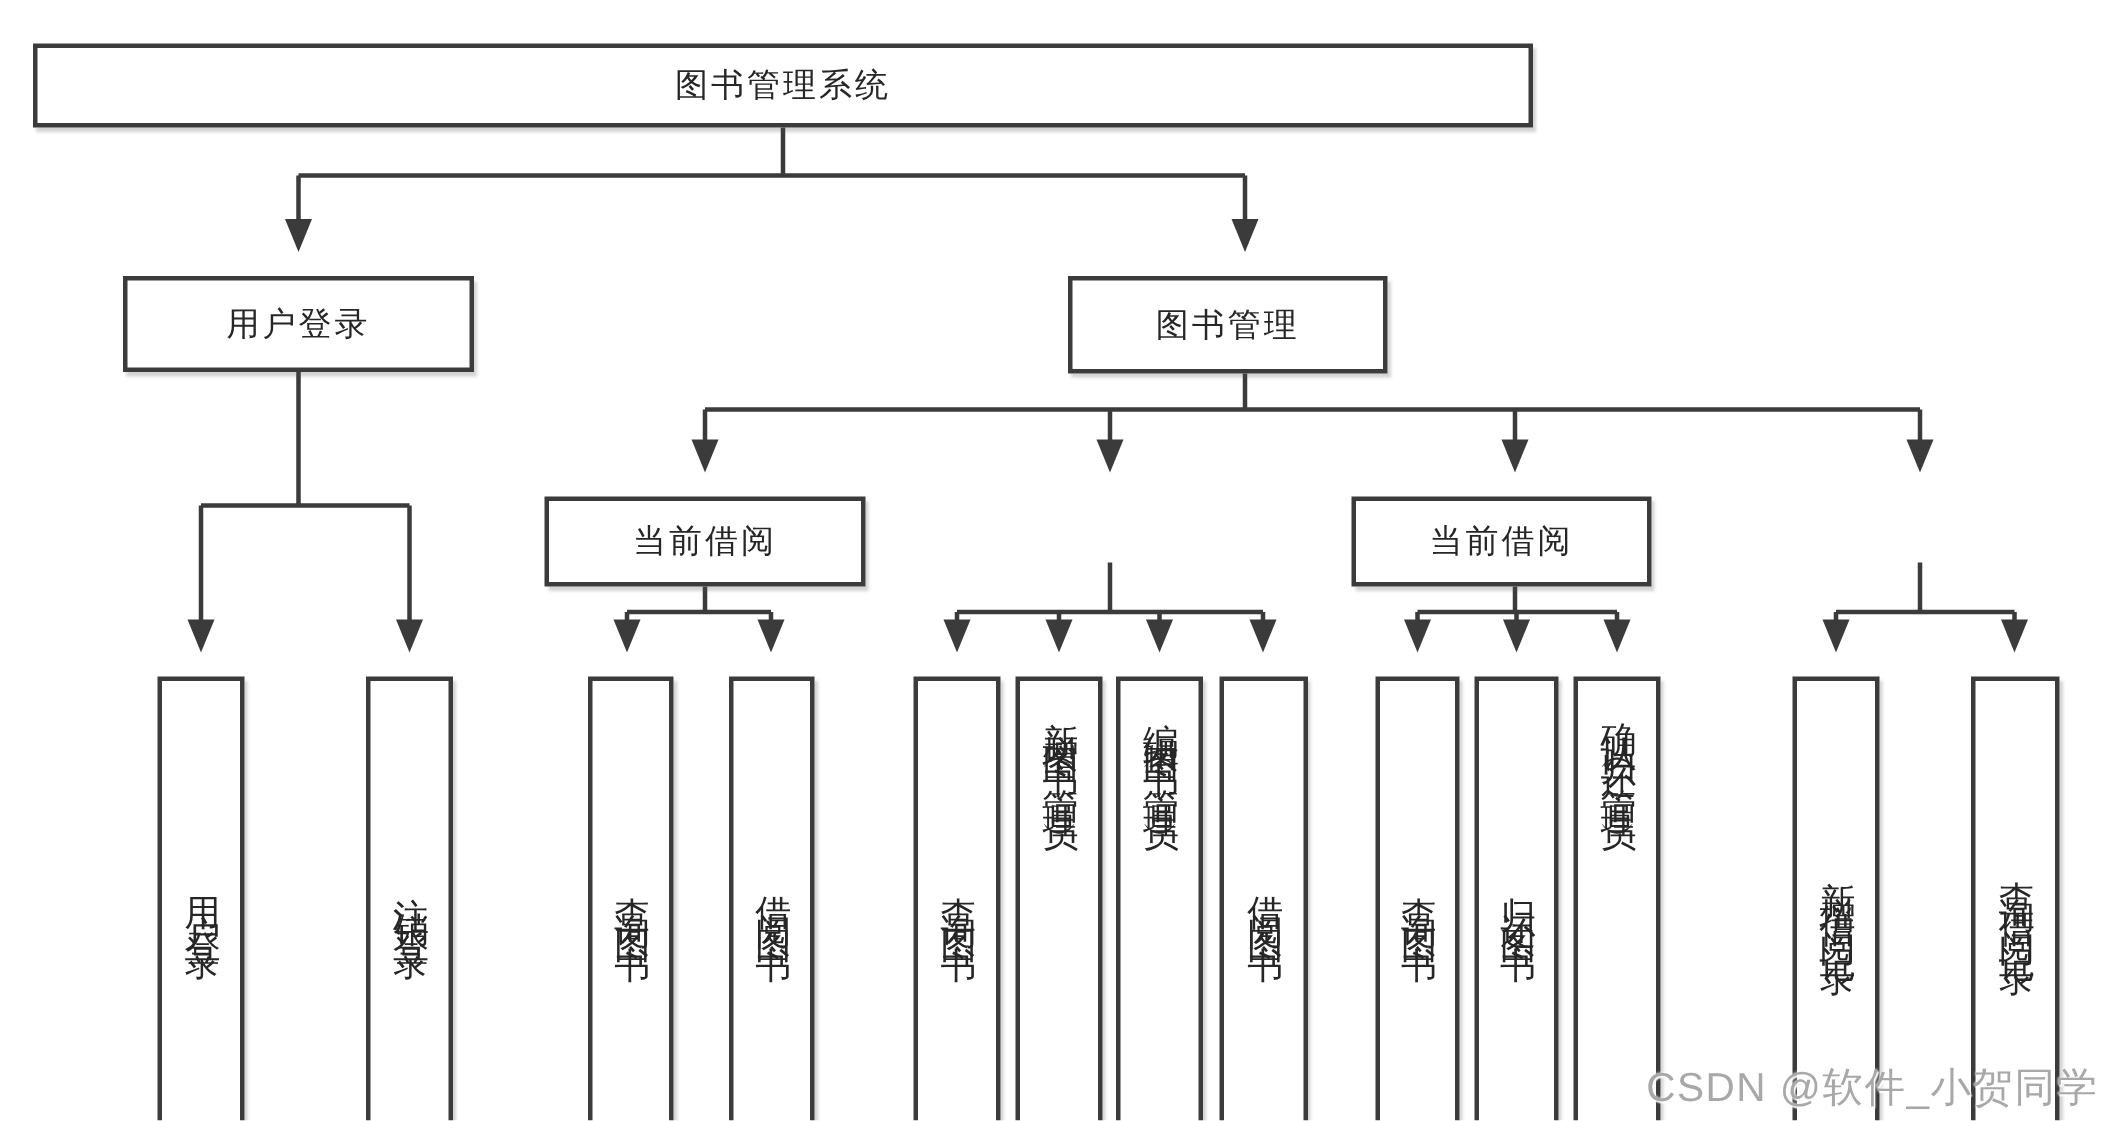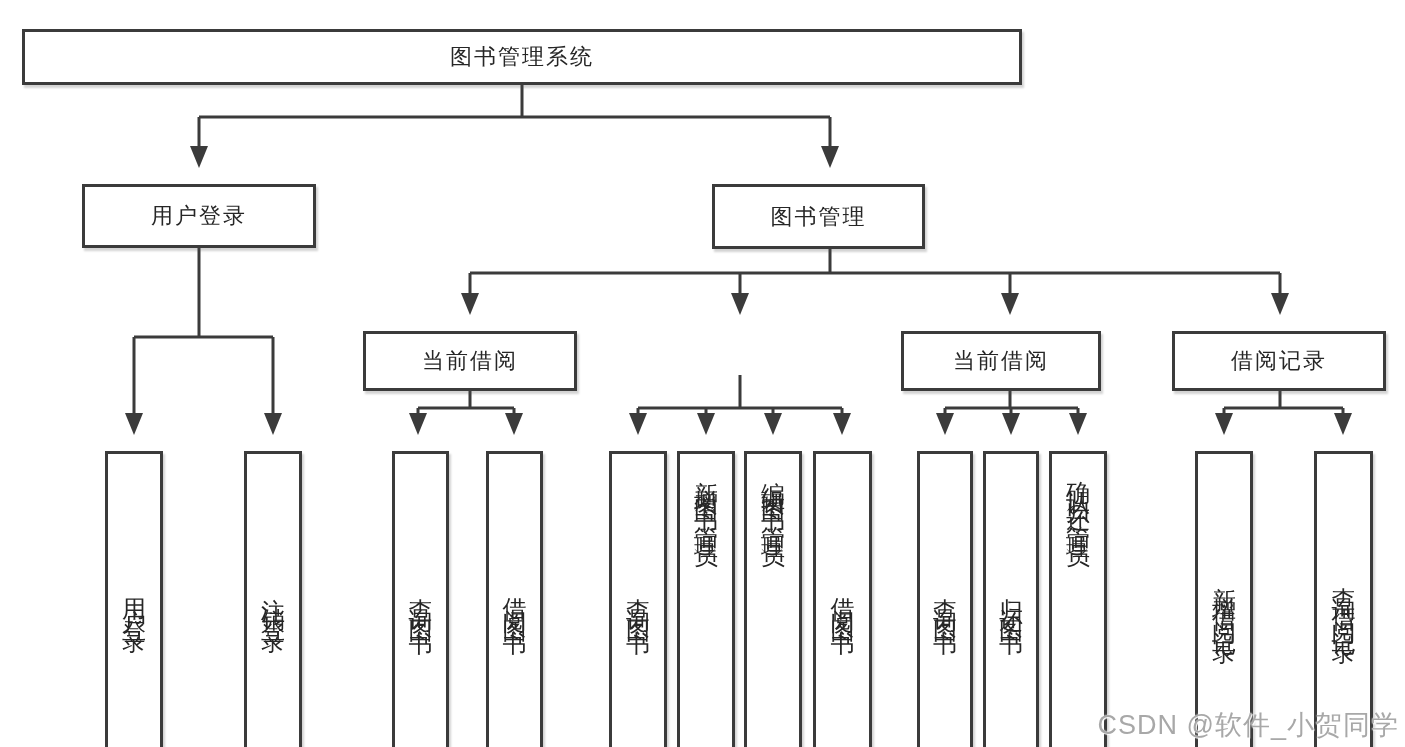--- a/index.html
+++ b/index.html
@@ -94,21 +94,20 @@
     </g>
   </svg>
 
   <div class="node h" style="left:22px; top:13px; width:1000px; height:56px;">图书管理系统</div>
 
   <div class="node h" style="left:82px; top:168px; width:234px; height:64px;">用户登录</div>
   <div class="node h" style="left:712px; top:168px; width:213px; height:65px;">图书管理</div>
 
   <div class="node h" style="left:363px; top:315px; width:214px; height:60px;">当前借阅</div>
   <div class="node h" style="left:901px; top:315px; width:200px; height:60px;">当前借阅</div>
-  <div class="node h" style="left:1172px; top:315px; width:214px; height:60px;">借阅记录</div>
 
   <div class="node v" style="left:105px; top:435px; width:58px; height:300px;">用户登录</div>
   <div class="node v" style="left:244px; top:435px; width:58px; height:300px;">注销登录</div>
 
   <div class="node v" style="left:392px; top:435px; width:57px; height:300px;">查询图书</div>
   <div class="node v" style="left:486px; top:435px; width:57px; height:300px;">借阅图书</div>
 
   <div class="node v" style="left:609px; top:435px; width:58px; height:300px;">查询图书</div>
   <div class="node v top" style="left:677px; top:435px; width:58px; height:300px;">新增图书（管理员）</div>
   <div class="node v top" style="left:744px; top:435px; width:58px; height:300px;">编辑图书（管理员）</div>

